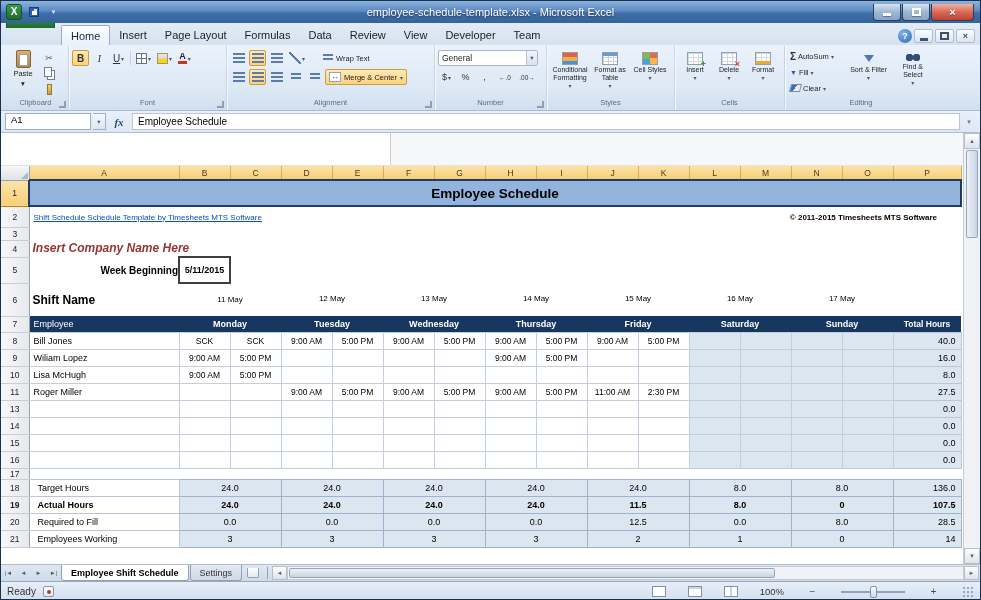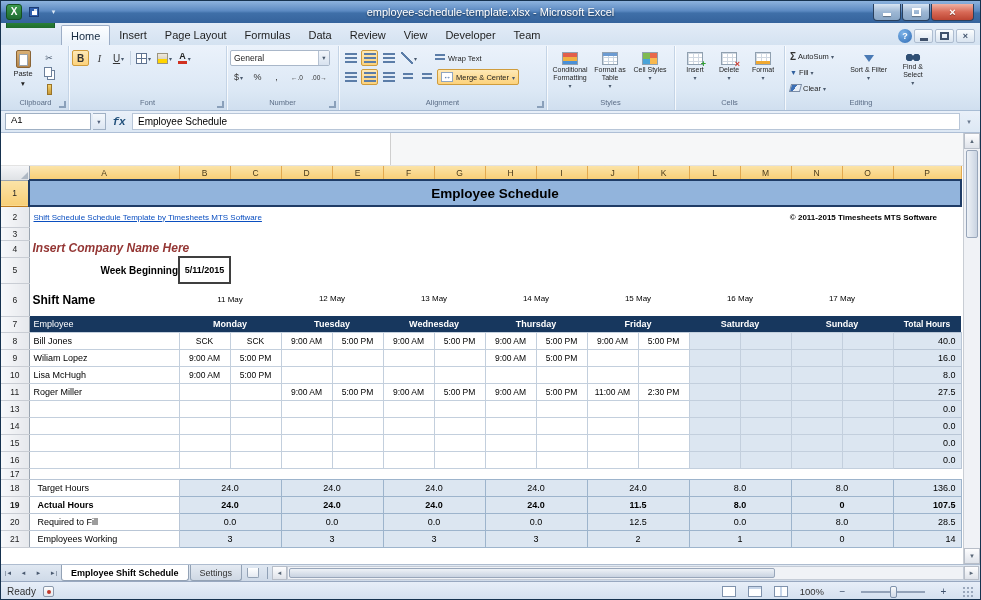--- a/index.html
+++ b/index.html
@@ -93,21 +93,21 @@
   .filldn{font-size:7px;color:#2f5f9e}
   .eraser{width:11px;height:8px;background:linear-gradient(110deg,#3b6fb5 0 45%,#e8eef6 45%);border:1px solid #7a8ca6;transform:skewX(-15deg);display:block}
   .sort-ic{display:flex;align-items:center;justify-content:center}
   .funnel{width:0;height:0;border:5px solid transparent;border-top:7px solid #4a7ab5;margin-top:4px;display:block}
   .binoc{width:16px;height:10px;background:radial-gradient(circle at 28% 55%,#2f4f74 3.5px,transparent 4px),radial-gradient(circle at 72% 55%,#2f4f74 3.5px,transparent 4px)}
 
   
   .fbar{height:22px;background:linear-gradient(#e9f0f9,#dde8f4);border-bottom:1px solid #aebfd6;display:flex;align-items:center;padding:2px 4px;gap:2px}
   .namebox{width:86px;height:17px;background:#fff;border:1px solid #9fb0c4;font-size:9.5px;display:flex;align-items:flex-start;padding-left:5px}
   .nb-dd{width:13px;height:17px;background:linear-gradient(#f4f8fc,#dce6f2);border:1px solid #9fb0c4;border-left:none;font-size:6.5px;color:#50607a;text-align:center;line-height:16px}
-  .fx{width:22px;text-align:center;font-family:Liberation Mono, monospace;font-style:italic;font-weight:bold;font-size:11px;color:#1f4e79}
+  .fx{width:22px;text-align:center;font-family:Liberation Serif, serif;font-style:italic;font-weight:bold;font-size:11px;color:#1f4e79}
   .finput{flex:1;height:17px;background:#fff;border:1px solid #b8c6d8;font-size:10px;display:flex;align-items:center;padding-left:5px}
   .fbar-exp{width:14px;text-align:center;font-size:7px;color:#6a7a90}
 
   
   .workarea{position:relative;height:431px;background:#fff;overflow:hidden}
   .sheetpane{margin-right:17px;overflow:hidden}
   .blankstrip{height:33px;background:#f6f7f8;border-bottom:1px solid #e3e3e3;display:flex}
   .bs-left{width:390px;height:100%;background:#fff;border-right:1px solid #cfcfcf}
   #sheet-table{border-collapse:collapse;table-layout:fixed;width:960px;background:#fff;font-size:9px;color:#000}
   #sheet-table td{overflow:hidden;white-space:nowrap;vertical-align:middle}
@@ -163,21 +163,21 @@
   .hsplit{width:5px;background:linear-gradient(90deg,transparent 40%,#8fa0b5 40% 60%,transparent 60%);margin:2px 2px}
   .hscroll{flex:1;display:flex;align-items:stretch;margin:1px 1px 1px 0}
   .htrack{flex:1;background:#f0f2f6;border:1px solid #c4cbd6;position:relative}
   .hthumb{position:absolute;left:1px;top:1px;bottom:1px;width:72%;background:linear-gradient(#eef2f7,#c9d3e1);border:1px solid #98a6ba;border-radius:2px}
   .hbtn{width:15px;background:linear-gradient(#fdfdfe,#dfe3ea);border:1px solid #b8bec8;display:flex;align-items:center;justify-content:center;font-size:6px;color:#5a6878}
 
   
   .statusbar{height:20px;background:linear-gradient(#e7eef8,#d3dfee);border-top:1px solid #98a8c0;display:flex;align-items:center;font-size:10px;color:#333;padding:0 6px;gap:7px}
   .macro-ic{width:11px;height:11px;border:1px solid #8a98ac;border-radius:2px;background:linear-gradient(#fdfdfd,#e4e8ee);position:relative;display:block}
   .macro-ic::after{content:"";position:absolute;left:3px;top:3px;width:4px;height:4px;border-radius:50%;background:#c0392b}
-  .sb-right{margin-left:auto;display:flex;align-items:center;gap:12px}
+  .sb-right{margin-left:auto;display:flex;align-items:center;gap:22px}
   .vico{width:14px;height:11px;border:1px solid #7f92ac;background:#fff;display:block}
   .vico.v2{box-shadow:inset 0 2px 0 #c7d6ea}
   .vico.v3{background:linear-gradient(90deg,#fff 45%,#c7d6ea 45% 55%,#fff 55%)}
   .zoomlbl{font-size:9.5px}
   .zbtn{width:13px;height:13px;display:flex;align-items:center;justify-content:center;font-size:10px;color:#3f516b}
   .ztrack{width:64px;height:2px;background:#93a2b8;position:relative}
   .ztrack::before{content:"";position:absolute;left:50%;top:-3px;width:1px;height:8px;background:#7f92ac}
   .zthumb{position:absolute;left:50%;top:-5px;margin-left:-3px;width:7px;height:12px;background:linear-gradient(#f8fafc,#d2dbe8);border:1px solid #7f92ac;border-radius:2px}
   .grip{width:12px;height:12px;align-self:flex-end;background-image:radial-gradient(#9aa8bc 1px,transparent 1.3px);background-size:4px 4px}
 </style>
@@ -277,89 +277,89 @@
           <span class="iconbtn">
               <span class="fcolor-ic">A</span>
               <span class="dd">▾</span>
             </span>
         </div>
       </div>
       <div class="grp-label">Font</div>
       <span class="launcher"></span>
     </div>
 
+    <div class="grp" style="width:208px">
+      <div class="grp-body">
+        <div class="frow">
+          <span class="iconbtn">
+              <span class="stripes"></span>
+            </span>
+          <span class="iconbtn hl">
+              <span class="stripes"></span>
+            </span>
+          <span class="iconbtn">
+              <span class="stripes"></span>
+            </span>
+          <span class="iconbtn">
+              <span class="orient-ic"></span>
+              <span class="dd">▾</span>
+            </span>
+          <span class="gap"></span>
+          <span class="txtbtn">
+              <span class="stripes sm"></span>
+              <span>Wrap Text</span>
+            </span>
+        </div>
+        <div class="frow">
+          <span class="iconbtn">
+              <span class="stripes"></span>
+            </span>
+          <span class="iconbtn hl">
+              <span class="stripes"></span>
+            </span>
+          <span class="iconbtn">
+              <span class="stripes"></span>
+            </span>
+          <span class="iconbtn">
+              <span class="stripes sm"></span>
+            </span>
+          <span class="iconbtn">
+              <span class="stripes sm"></span>
+            </span>
+          <span class="txtbtn hlbtn">
+            <span class="merge-ic">↔</span>
+            <span>Merge &amp; Center</span>
+            <span class="dd">▾</span>
+          </span>
+        </div>
+      </div>
+      <div class="grp-label">Alignment</div>
+      <span class="launcher"></span>
+    </div>
+
     <div class="grp" style="width:112px">
       <div class="grp-body">
         <div class="frow">
           <div class="combo" style="width:100px">
             <span>General</span>
             <span class="dd">▾</span>
           </div>
         </div>
         <div class="frow">
           <span class="iconbtn">
               <span>$</span>
               <span class="dd">▾</span>
             </span>
           <span class="iconbtn">%</span>
           <span class="iconbtn">,</span>
           <span class="iconbtn dec">←.0</span>
           <span class="iconbtn dec">.00→</span>
         </div>
       </div>
       <div class="grp-label">Number</div>
-      <span class="launcher"></span>
-    </div>
-
-    <div class="grp" style="width:208px">
-      <div class="grp-body">
-        <div class="frow">
-          <span class="iconbtn">
-              <span class="stripes"></span>
-            </span>
-          <span class="iconbtn hl">
-              <span class="stripes"></span>
-            </span>
-          <span class="iconbtn">
-              <span class="stripes"></span>
-            </span>
-          <span class="iconbtn">
-              <span class="orient-ic"></span>
-              <span class="dd">▾</span>
-            </span>
-          <span class="gap"></span>
-          <span class="txtbtn">
-              <span class="stripes sm"></span>
-              <span>Wrap Text</span>
-            </span>
-        </div>
-        <div class="frow">
-          <span class="iconbtn">
-              <span class="stripes"></span>
-            </span>
-          <span class="iconbtn hl">
-              <span class="stripes"></span>
-            </span>
-          <span class="iconbtn">
-              <span class="stripes"></span>
-            </span>
-          <span class="iconbtn">
-              <span class="stripes sm"></span>
-            </span>
-          <span class="iconbtn">
-              <span class="stripes sm"></span>
-            </span>
-          <span class="txtbtn hlbtn">
-            <span class="merge-ic">↔</span>
-            <span>Merge &amp; Center</span>
-            <span class="dd">▾</span>
-          </span>
-        </div>
-      </div>
-      <div class="grp-label">Alignment</div>
       <span class="launcher"></span>
     </div>
 
     <div class="grp" style="width:128px">
       <div class="grp-body" id="styles-buttons" style="display:flex">
           <div class="bigbtn">
             <span class="sicon cf-icon"></span>
             <span class="bblbl">Conditional Formatting</span>
             <span class="dd">▾</span>
           </div>

